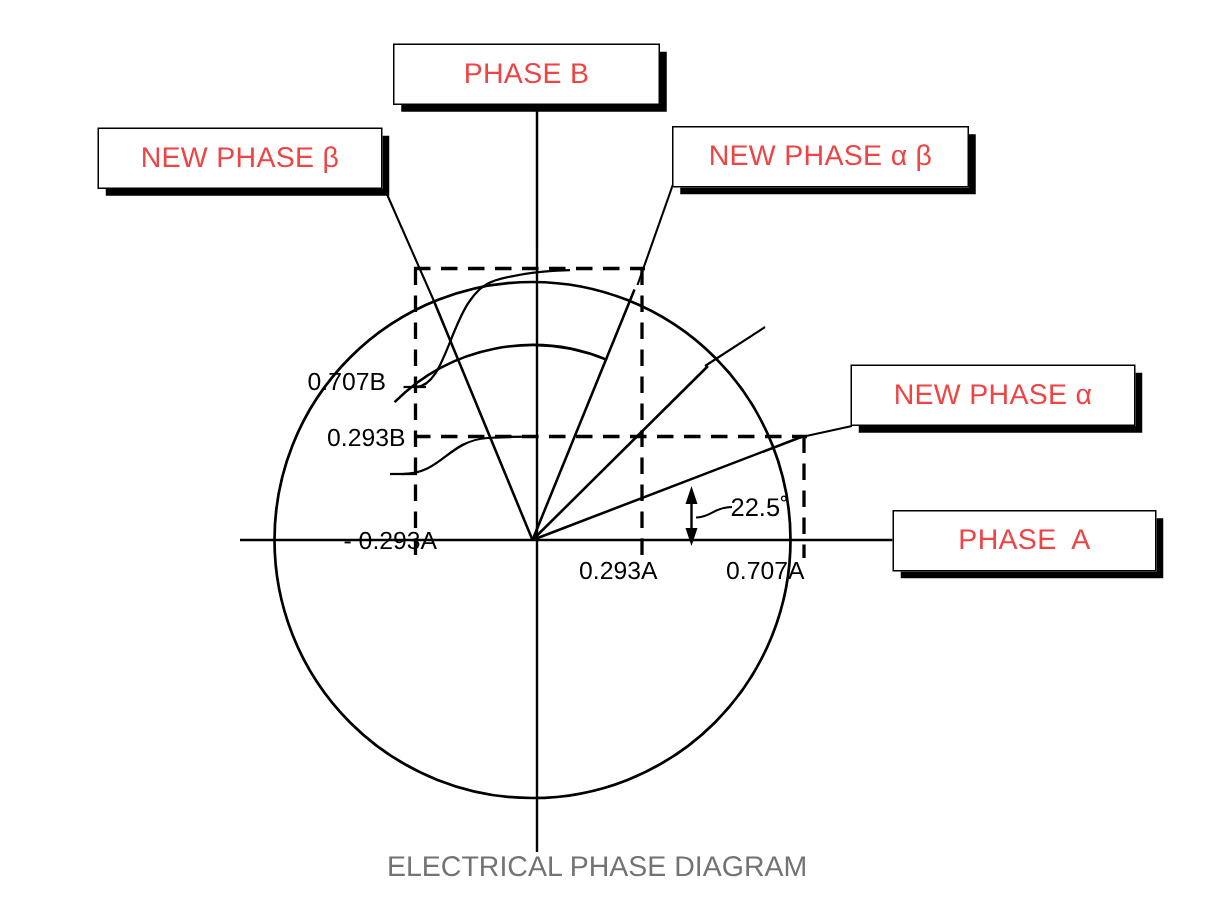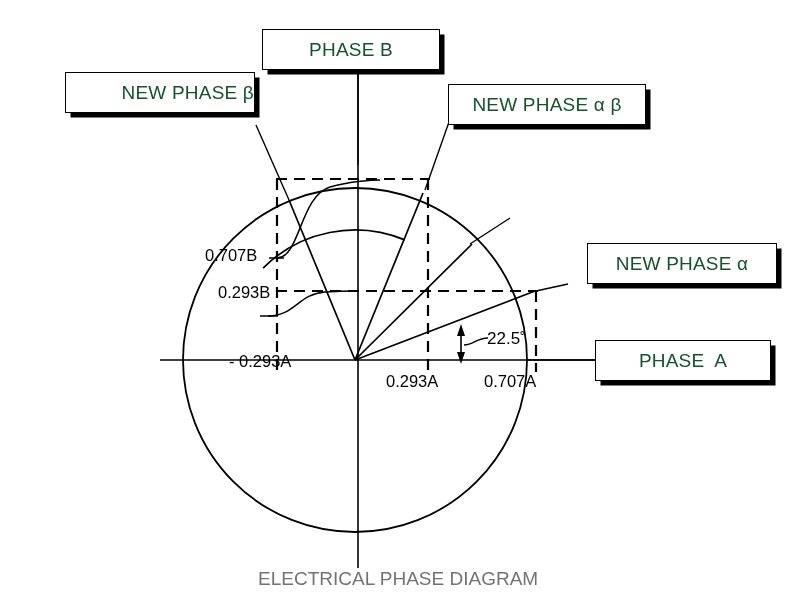--- a/index.html
+++ b/index.html
@@ -28,21 +28,21 @@
     position: absolute;
     background: #ffffff;
     border: 1.6px solid #000000;
     box-shadow: 5px 5px 0 -0.5px #000000;
     display: flex;
     align-items: center;
     justify-content: center;
     box-sizing: border-box;
     font-family: "Liberation Sans", sans-serif;
     font-size: 19px;
-    color: #14532d;
+    color: #ef4444;
     letter-spacing: 0.2px;
     white-space: pre;
     z-index: 5;
   }
   .axis-label {
     position: absolute;
     font-family: "Liberation Sans", sans-serif;
     font-size: 16.5px;
     color: #000000;
     white-space: pre;
@@ -110,30 +110,30 @@
     <path d="M 461 364 L 457 352 L 465 352 Z" fill="#000000"></path>
     <path d="M 464 345 C 474 345 476 338 488 338" fill="none" stroke="#000000" stroke-width="1.4"></path>
 
   <path d="M 263.0761184457488 268.0761184457488 A 130 130 0 0 1 404.74884620746167 239.8956607735327" fill="none" stroke="#000000" stroke-width="1.7"></path>
     </svg>
 
   <div class="callout" style="left:262px; top:29px; width:178px; height:41px;">
     <span>PHASE B</span>
   </div>
 
-  <div class="callout" style="left:65px; top:72px; width:190px; height:41px;justify-content:flex-end;">
+  <div class="callout" style="left:65px; top:85px; width:190px; height:41px;">
     <span>NEW PHASE β</span>
   </div>
 
   <div class="callout" style="left:448px; top:84px; width:198px; height:41px;">
     <span>NEW PHASE α β</span>
   </div>
 
 
-  <div class="callout" style="left:567px; top:243px; width:190px; height:41px;margin-left:20px;">
+  <div class="callout" style="left:567px; top:243px; width:190px; height:41px;">
     <span>NEW PHASE α</span>
   </div>
 
   <div class="callout" style="left:595px; top:340px; width:176px; height:41px;">
     <span>PHASE  A</span>
   </div>
 
   <div class="axis-label" style="left:205px; top:246px;text-align:right;">0.707B</div>
 
   <div class="axis-label" style="left:218px; top:283px;">0.293B</div>

